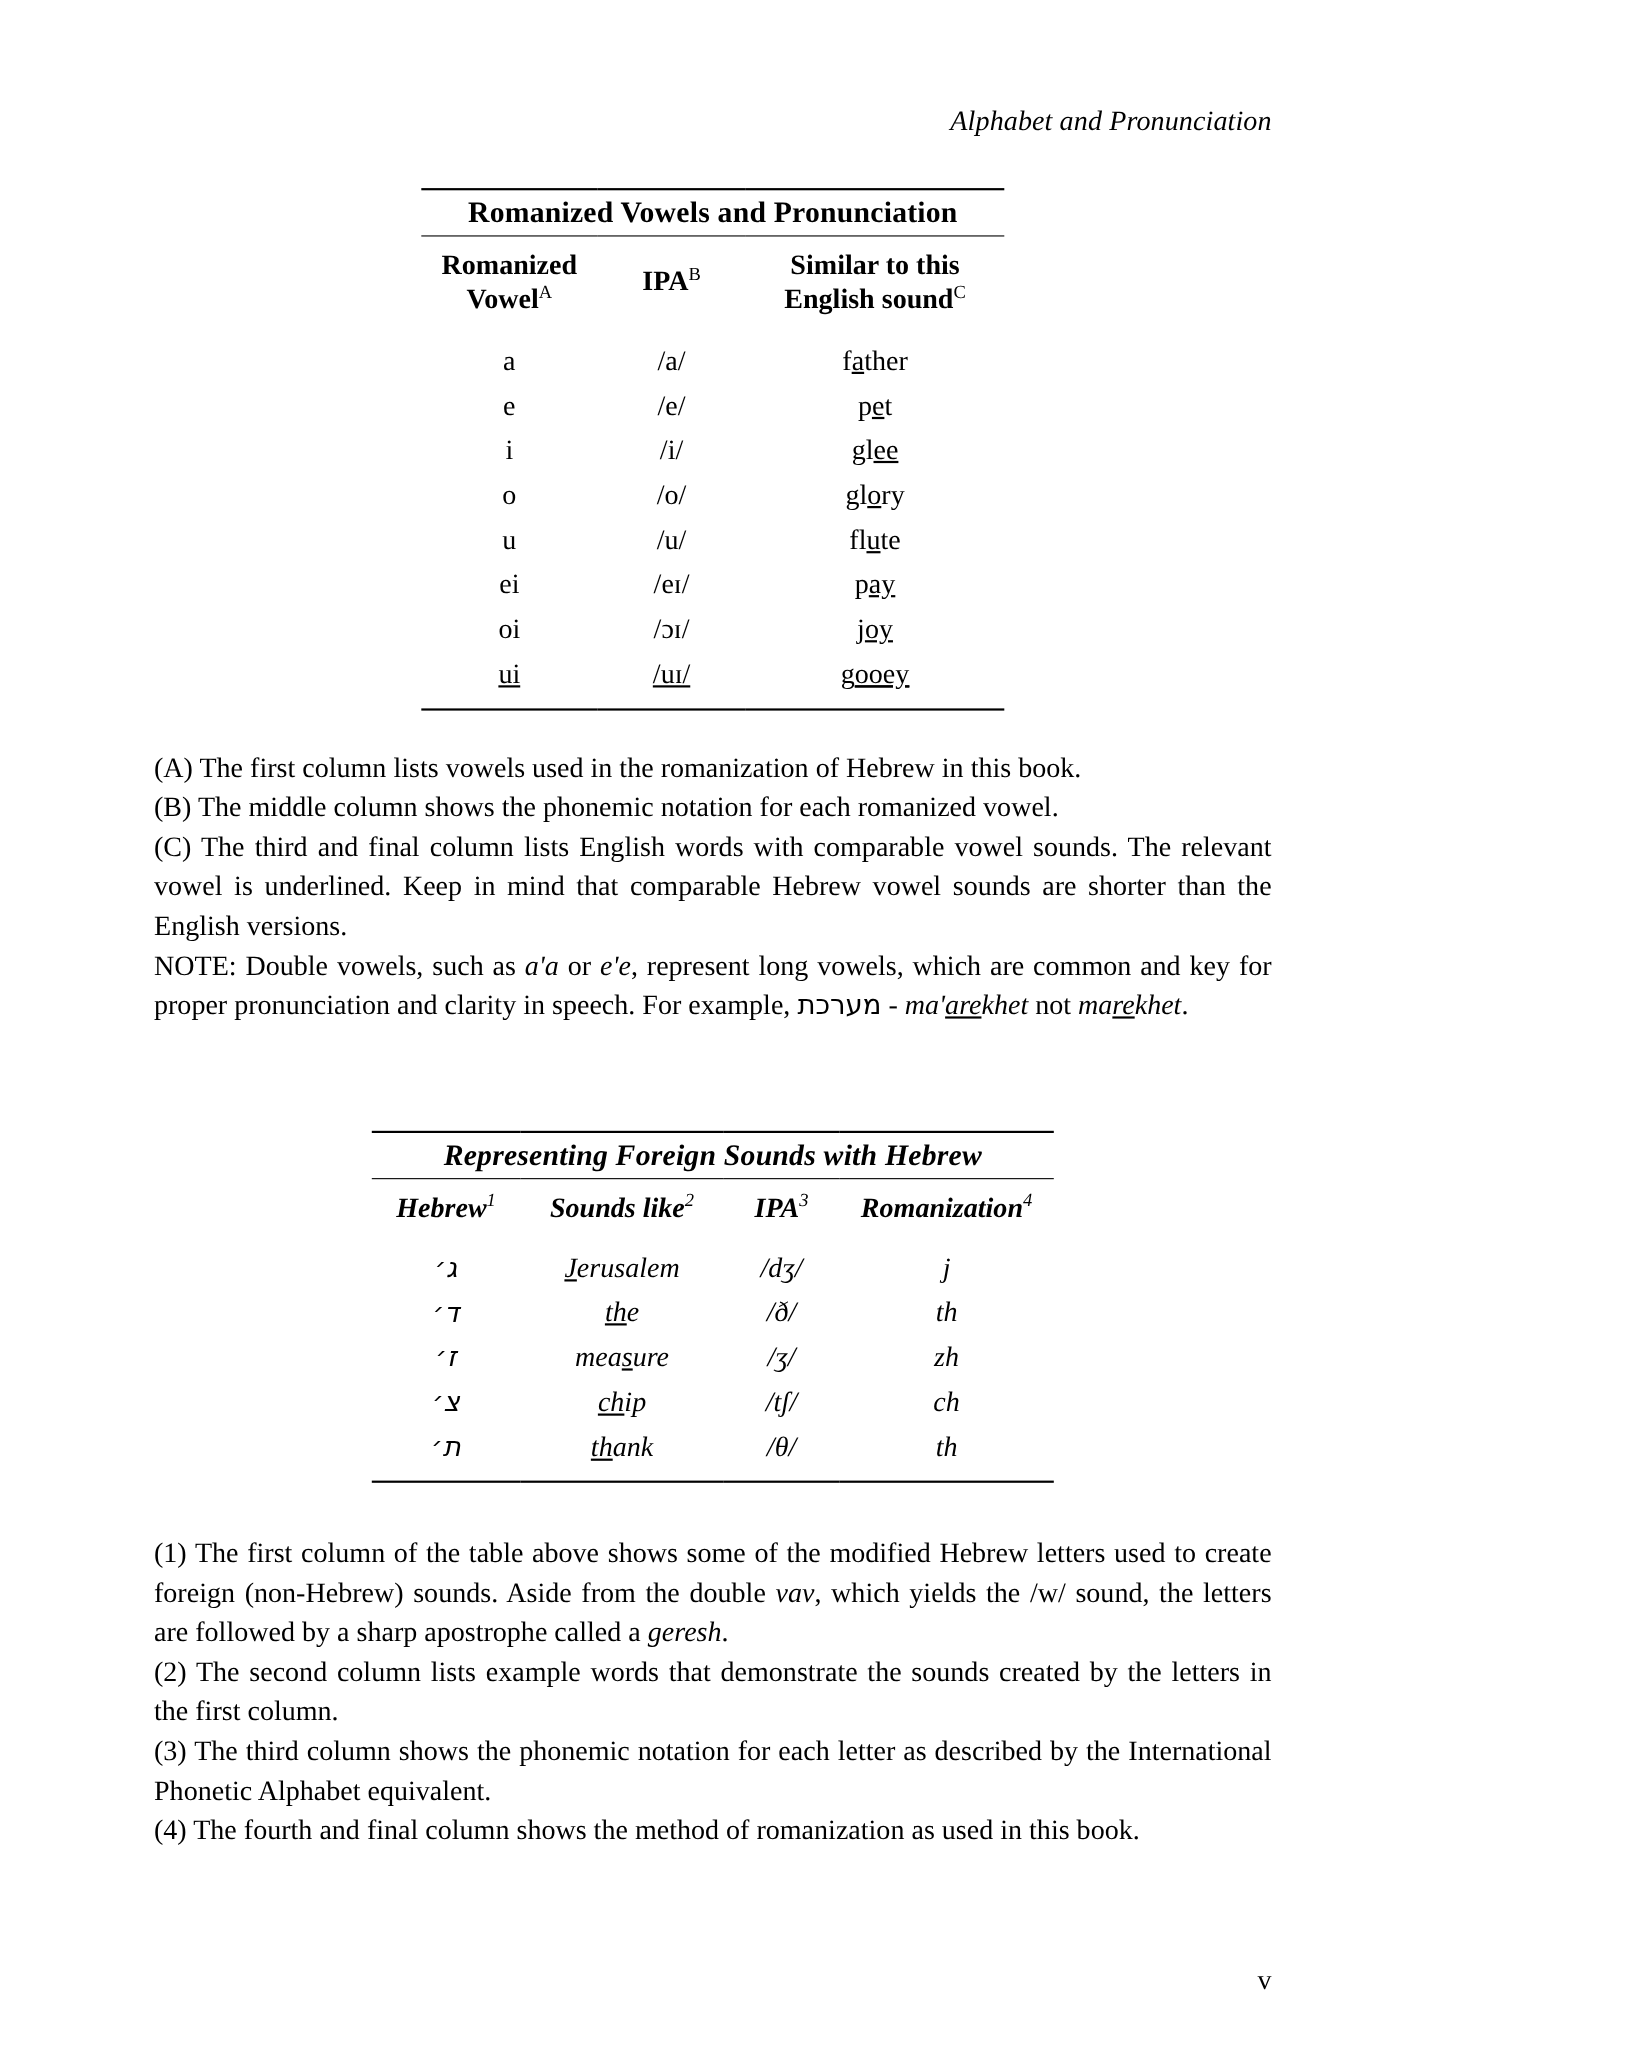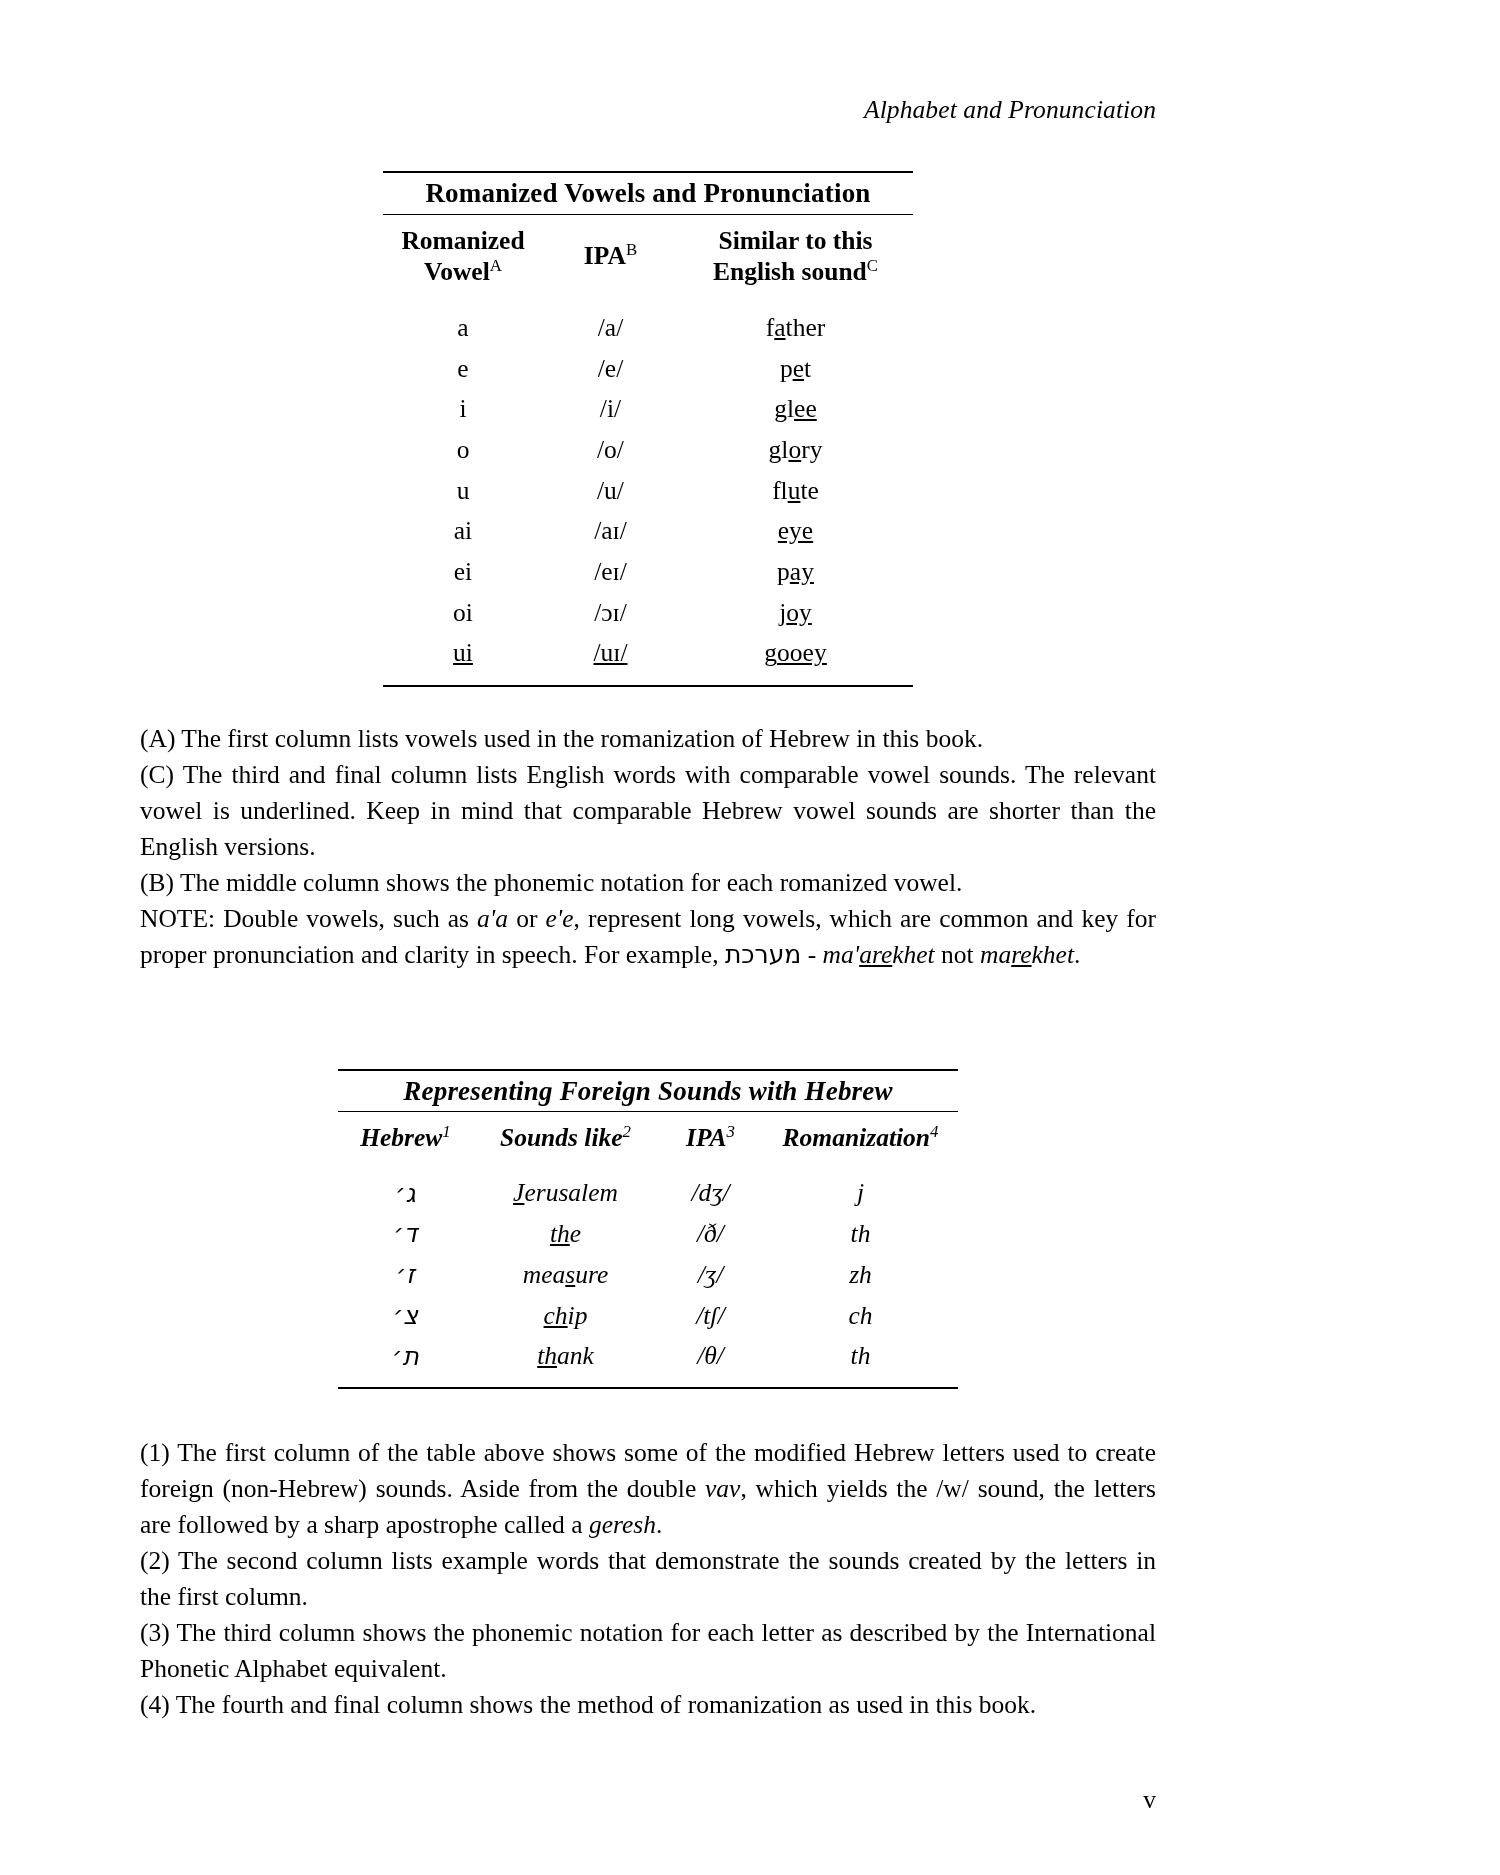--- a/index.html
+++ b/index.html
@@ -172,47 +172,42 @@
             <td>o</td>
             <td>/o/</td>
             <td><span>gl</span><u>o</u><span>ry</span></td>
           </tr>
           <tr>
             <td>u</td>
             <td>/u/</td>
             <td><span>fl</span><u>u</u><span>te</span></td>
           </tr>
           <tr>
-            <td>ai</td>
-            <td>/aɪ/</td>
-            <td><span></span><u>eye</u><span></span></td>
-          </tr>
-          <tr>
             <td>ei</td>
             <td>/eɪ/</td>
             <td><span>p</span><u>ay</u><span></span></td>
           </tr>
           <tr>
             <td>oi</td>
             <td>/ɔɪ/</td>
             <td><span>j</span><u>oy</u><span></span></td>
           </tr>
           <tr class="rule-bottom">
             <td>ui</td>
             <td>/uɪ/</td>
             <td><span>g</span><u>ooey</u><span></span></td>
           </tr>
         </tbody>
     </table>
   </div>
 
   <div class="notes notes-1">
     <p>(A) The first column lists vowels used in the romanization of Hebrew in this book.</p>
+    <p>(B) The middle column shows the phonemic notation for each romanized vowel.</p>
     <p>(C) The third and final column lists English words with comparable vowel sounds.  The relevant vowel is underlined. Keep in mind that comparable Hebrew vowel sounds are shorter than the English versions.</p>
-    <p>(B) The middle column shows the phonemic notation for each romanized vowel.</p>
     <p>
       <span>NOTE: Double vowels, such as </span><i>a'a</i><span> or </span><i>e'e</i><span>, represent long vowels, which are common and key for proper pronunciation and clarity in speech. For example, </span><span class="heb">מערכת</span><span> - </span><i><span>ma'</span><u>are</u><span>khet</span></i><span> not </span><i><span>ma</span><u>re</u><span>khet</span></i><span>.</span>
     </p>
   </div>
 
   <div id="table-foreign-wrap">
     <table class="booktabs" id="table-foreign">
       <colgroup>
           <col class="f1">
           <col class="f2">

